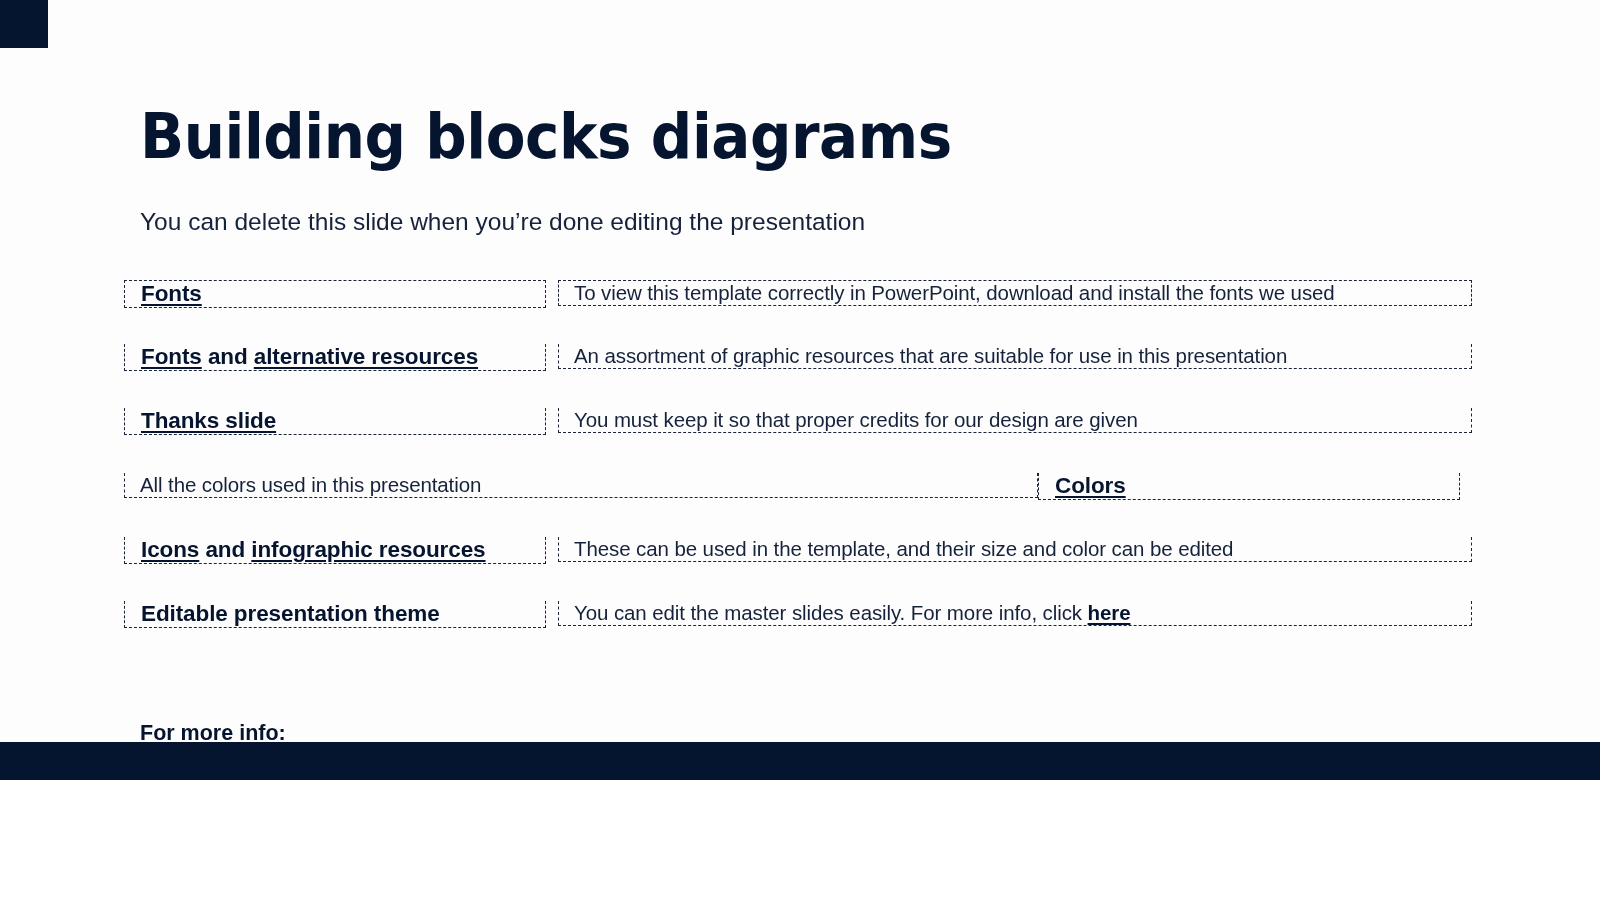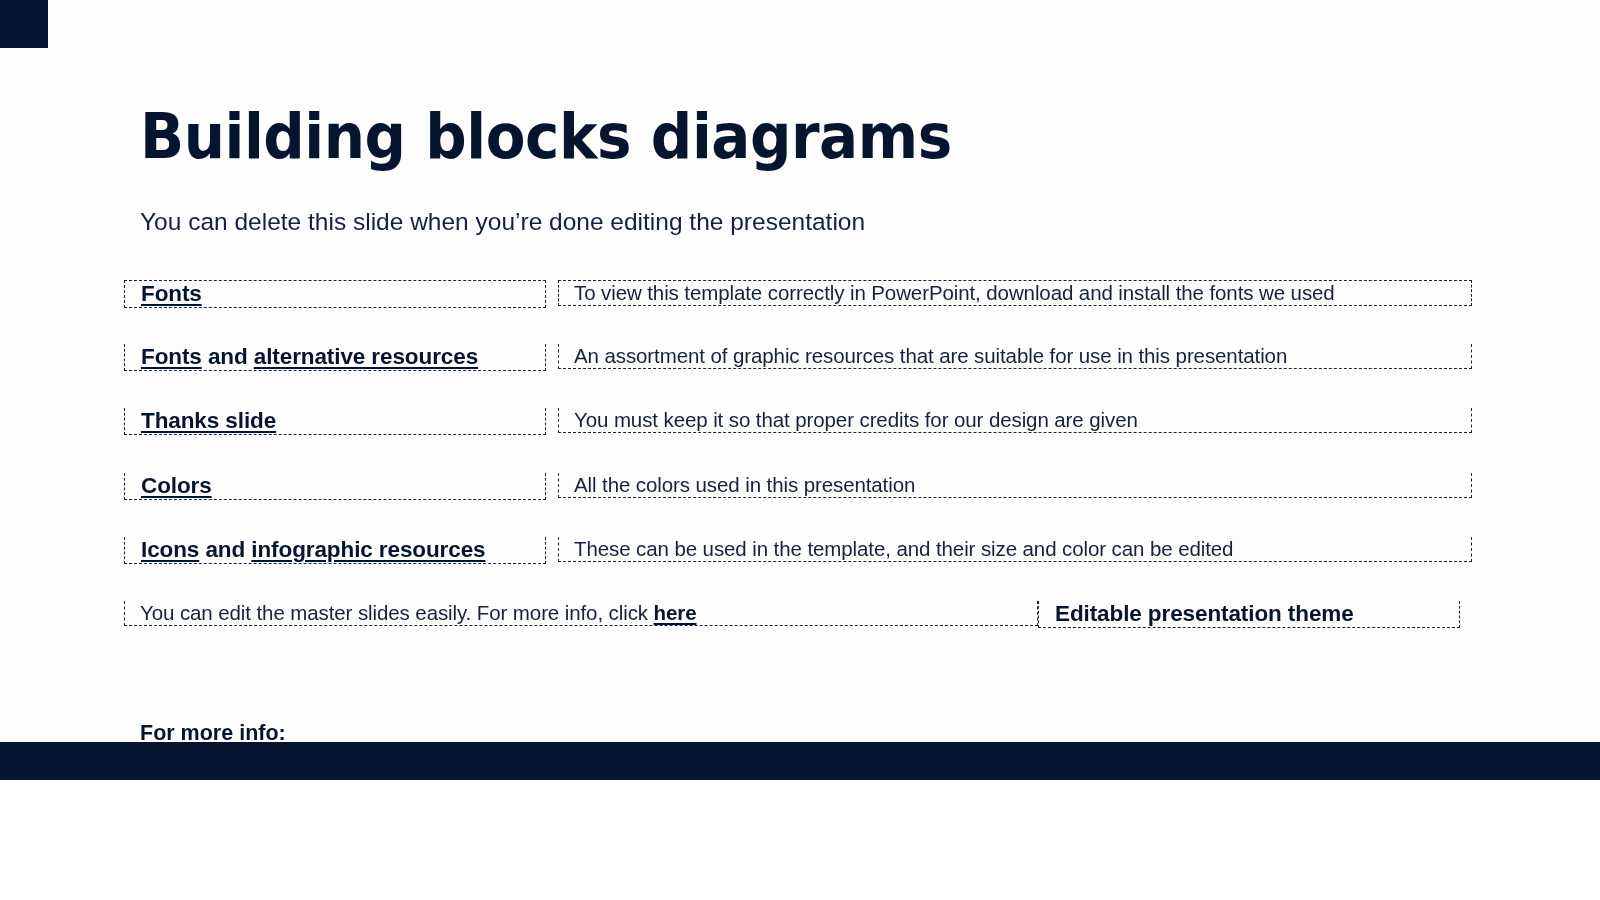--- a/index.html
+++ b/index.html
@@ -201,41 +201,41 @@
       </div>
       <div class="row">
         <div class="cell cell-left">
           <span class="term"><span class="u">Thanks slide</span></span>
         </div>
         <div class="cell cell-right">
           <span class="desc"><span>You must keep it so that proper credits for our design are given</span></span>
         </div>
       </div>
       <div class="row">
+        <div class="cell cell-right">
+          <span class="desc"><span>All the colors used in this presentation</span></span>
+        </div>
         <div class="cell cell-left">
           <span class="term"><span class="u">Colors</span></span>
         </div>
-        <div class="cell cell-right">
-          <span class="desc"><span>All the colors used in this presentation</span></span>
-        </div>
       </div>
       <div class="row">
         <div class="cell cell-left">
           <span class="term"><span class="u">Icons</span><span class="plain"> and </span><span class="u">infographic resources</span></span>
         </div>
         <div class="cell cell-right">
           <span class="desc"><span>These can be used in the template, and their size and color can be edited</span></span>
         </div>
       </div>
       <div class="row">
+        <div class="cell cell-left">
+          <span class="term"><span class="plain">Editable presentation theme</span></span>
+        </div>
         <div class="cell cell-right">
           <span class="desc"><span>You can edit the master slides easily. For more info, click </span><span class="lnk">here</span></span>
-        </div>
-        <div class="cell cell-left">
-          <span class="term"><span class="plain">Editable presentation theme</span></span>
         </div>
       </div>
     </div>
 
   <div class="footer" id="footer">
       <div class="foot-col-a">
         <div class="foot-head">For more info:</div>
         <div class="foot-links"><span class="lnk">SLIDESGO</span><span class="sep">|</span><span class="lnk">BLOG</span><span class="sep">|</span><span class="lnk">FAQs</span></div>
       </div>
     </div>

